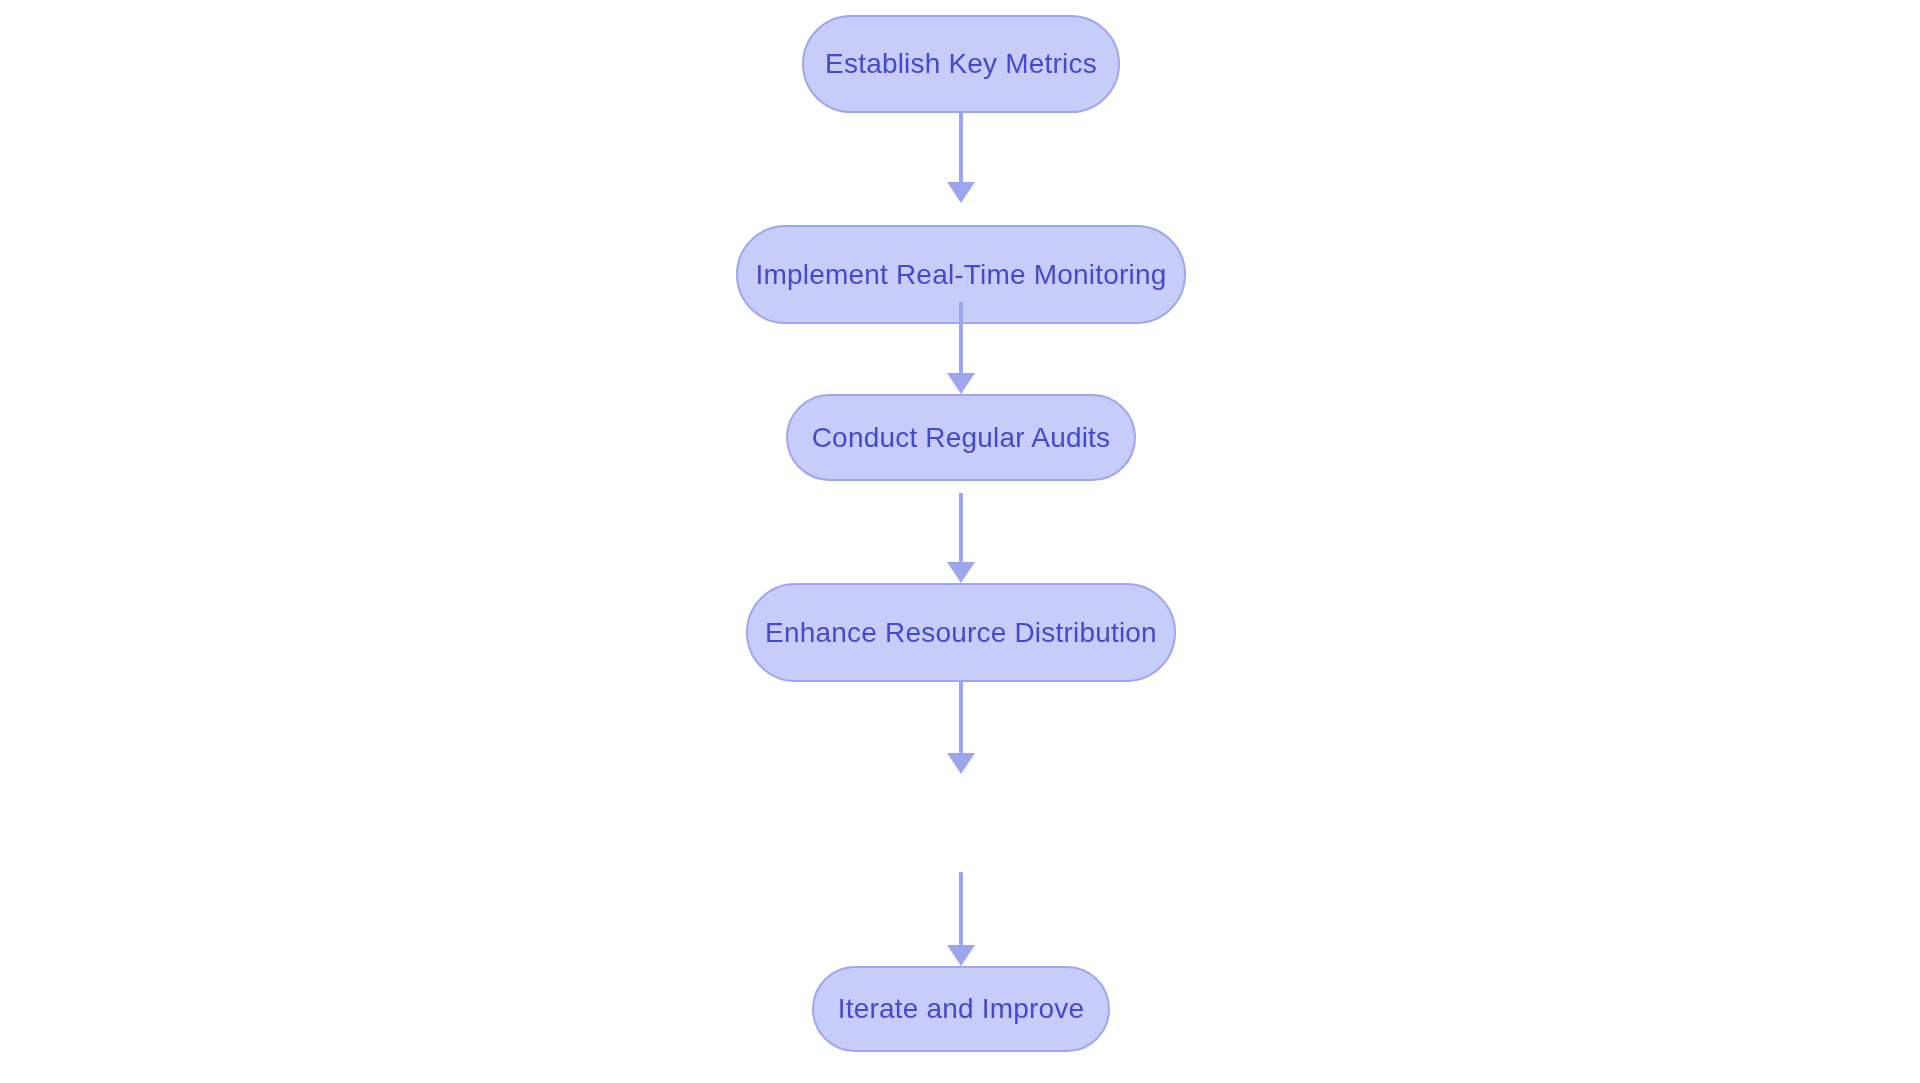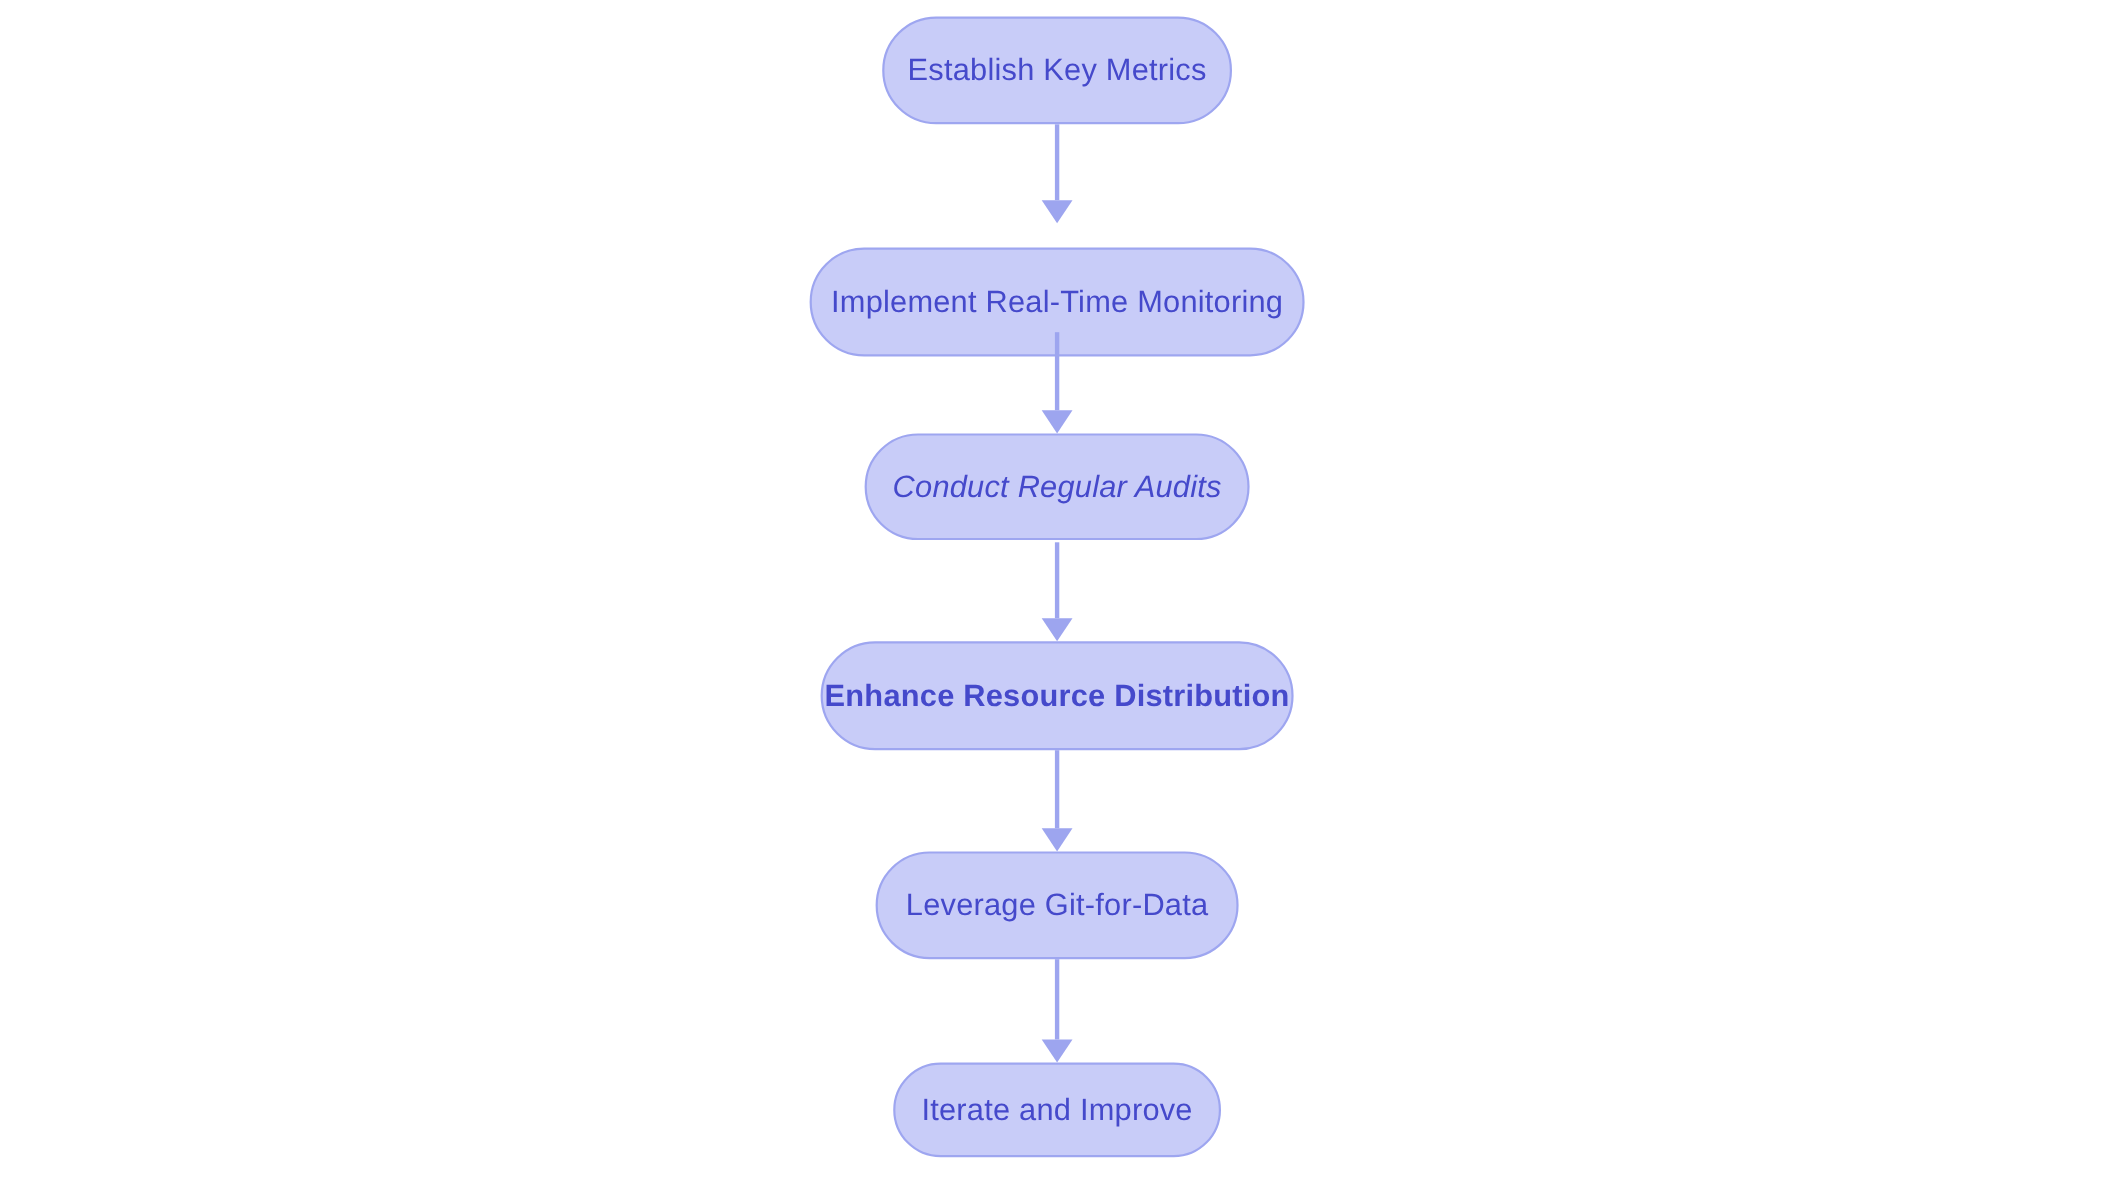--- a/index.html
+++ b/index.html
@@ -34,22 +34,22 @@
     justify-content: center;
     white-space: nowrap;
   }
   .node span {
     color: var(--node-text);
     font-size: 28px;
     letter-spacing: 0.2px;
   }
   .n1 { top: 15px;  width: 318px; height: 98px; }
   .n2 { top: 203px; width: 450px; height: 99px; margin-top: 22px; }
-  .n3 { top: 394px; width: 350px; height: 97px; font-style: italic; }
-  .n4 { top: 583px; width: 430px; height: 99px; font-weight: bold; }
+  .n3 { top: 394px; width: 350px; height: 87px; }
+  .n4 { top: 583px; width: 430px; height: 99px; }
   .n5 { top: 774px; width: 330px; height: 98px; }
   .n6 { top: 966px; width: 298px; height: 86px; }
   .arrow {
     position: absolute;
     left: 961px;
     transform: translateX(-50%);
     width: 28px;
     display: flex;
     flex-direction: column;
     align-items: center;
@@ -106,23 +106,20 @@
 
   <div class="node n4">
     <span>Enhance Resource Distribution</span>
   </div>
 
   <div class="arrow a4">
     <div class="arrow-line"></div>
     <div class="arrow-head"></div>
   </div>
 
-  <div class="node n5">
-    <span>Leverage Git-for-Data</span>
-  </div>
 
   <div class="arrow a5">
     <div class="arrow-line"></div>
     <div class="arrow-head"></div>
   </div>
 
   <div class="node n6">
     <span>Iterate and Improve</span>
   </div>
 

